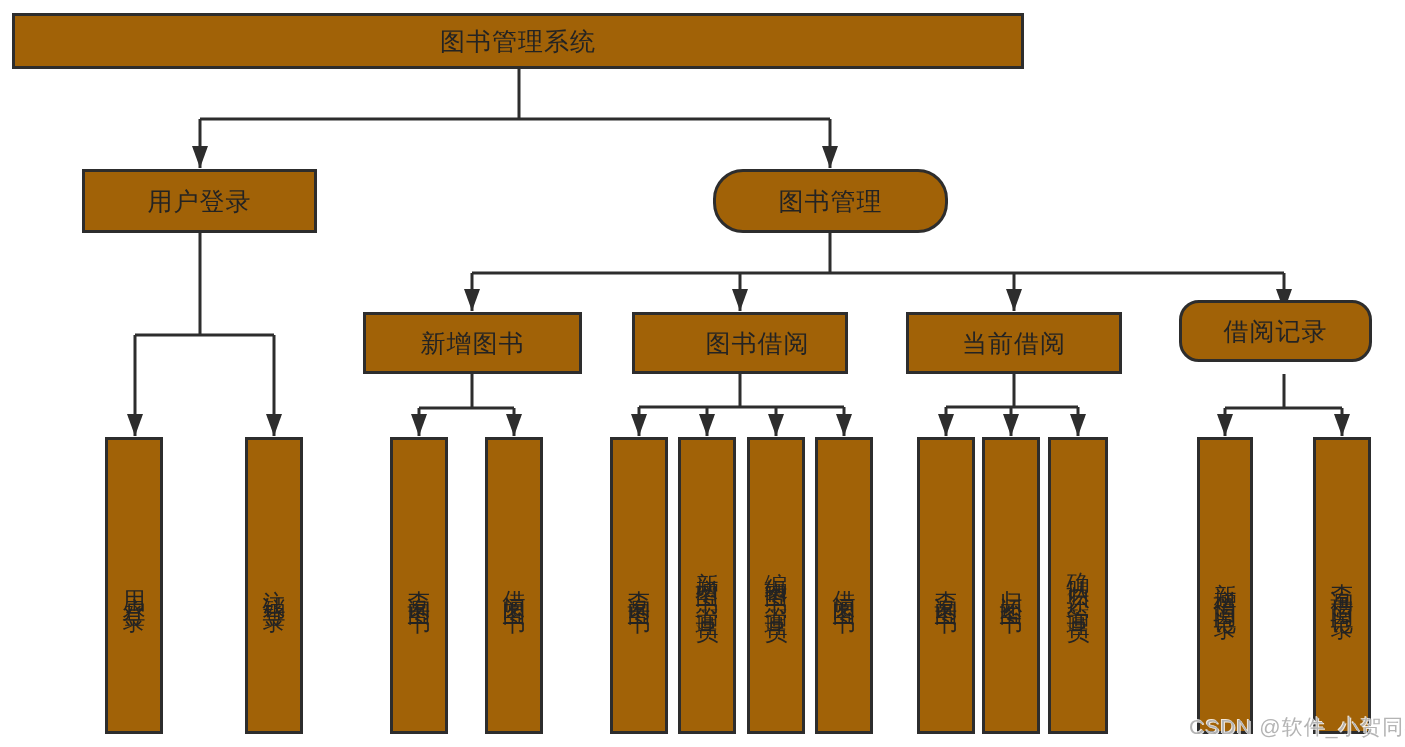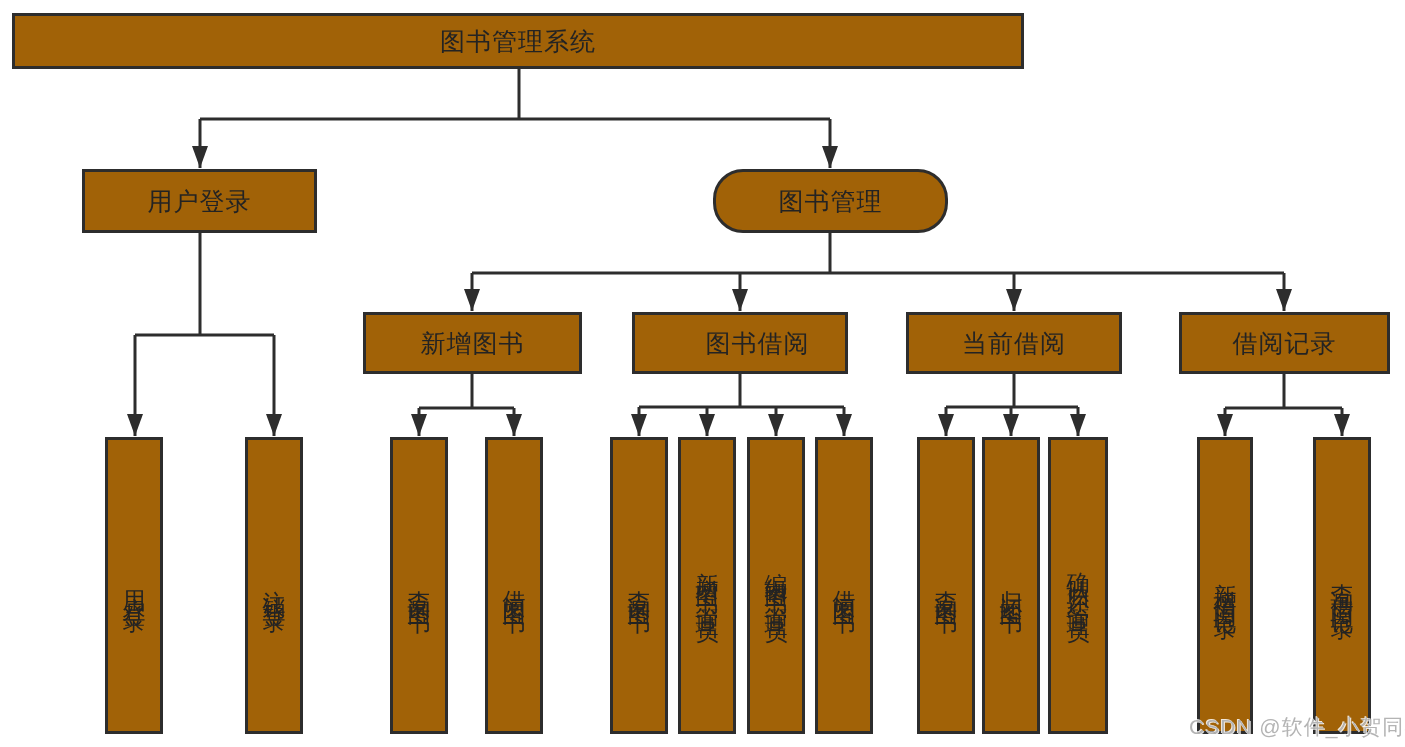--- a/index.html
+++ b/index.html
@@ -125,21 +125,21 @@
 
   <div class="box" style="left:363px; top:312px; width:219px; height:62px;">
     <span class="h-label">新增图书</span>
   </div>
   <div class="box" style="left:632px; top:312px; width:216px; height:62px;padding-left:35px;">
     <span class="h-label">图书借阅</span>
   </div>
   <div class="box" style="left:906px; top:312px; width:216px; height:62px;">
     <span class="h-label">当前借阅</span>
   </div>
-  <div class="box" style="left:1179px; top:312px; width:211px; height:62px;">
+  <div class="box" style="left:1179px; top:300px; width:193px; height:62px;border-radius:20px;">
     <span class="h-label">借阅记录</span>
   </div>
 
   <div class="box leaf" style="left:105px;">
     <span class="v-label">用户登录</span>
   </div>
   <div class="box leaf" style="left:245px;">
     <span class="v-label">注销登录</span>
   </div>
 

